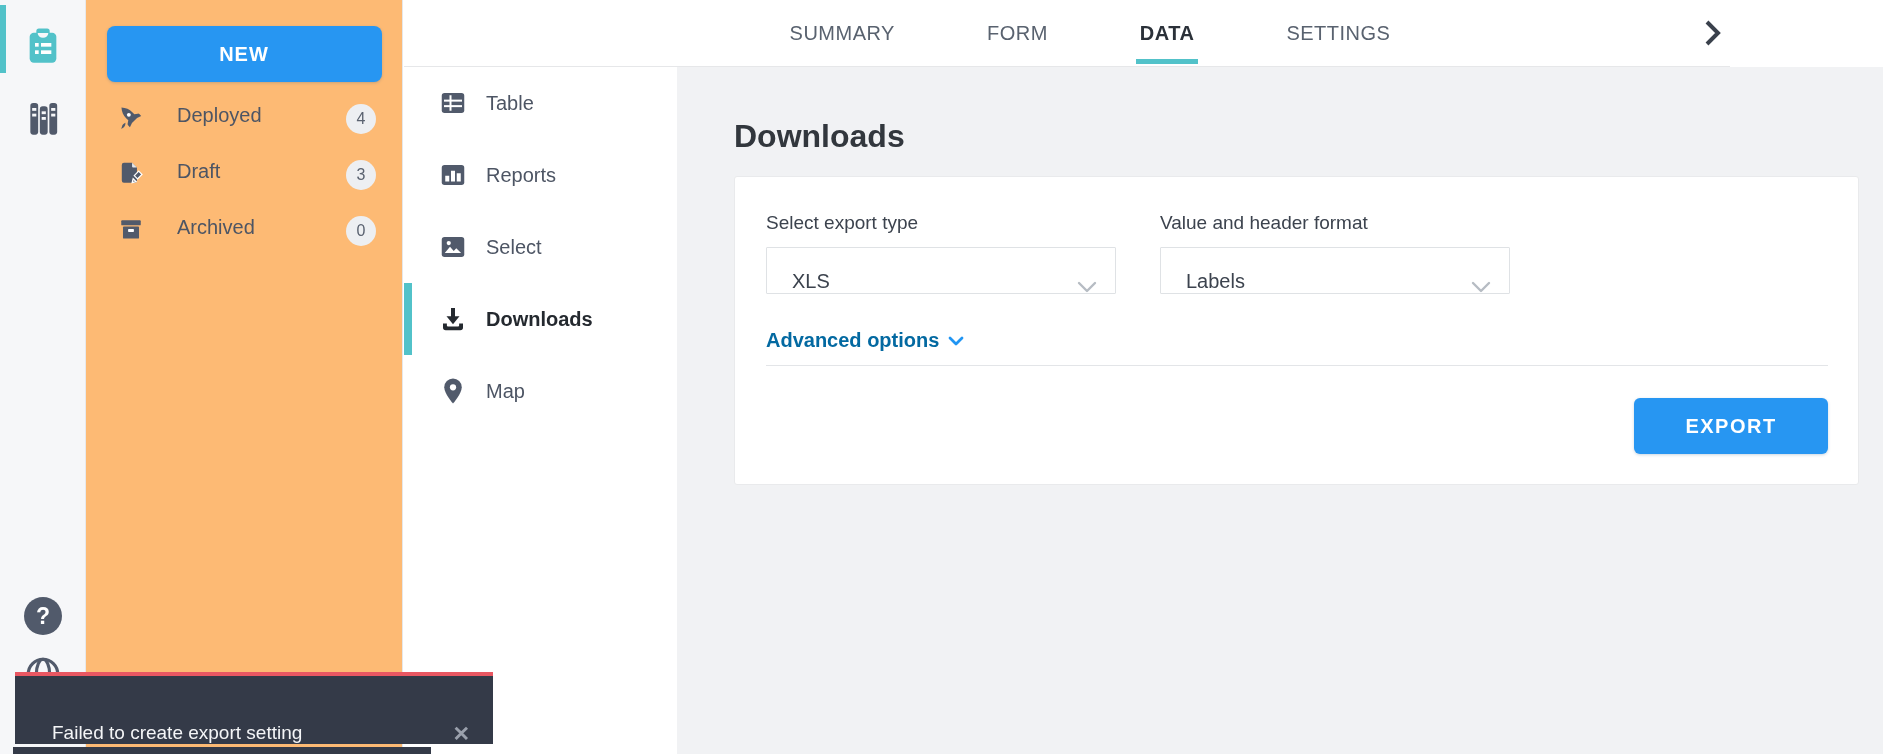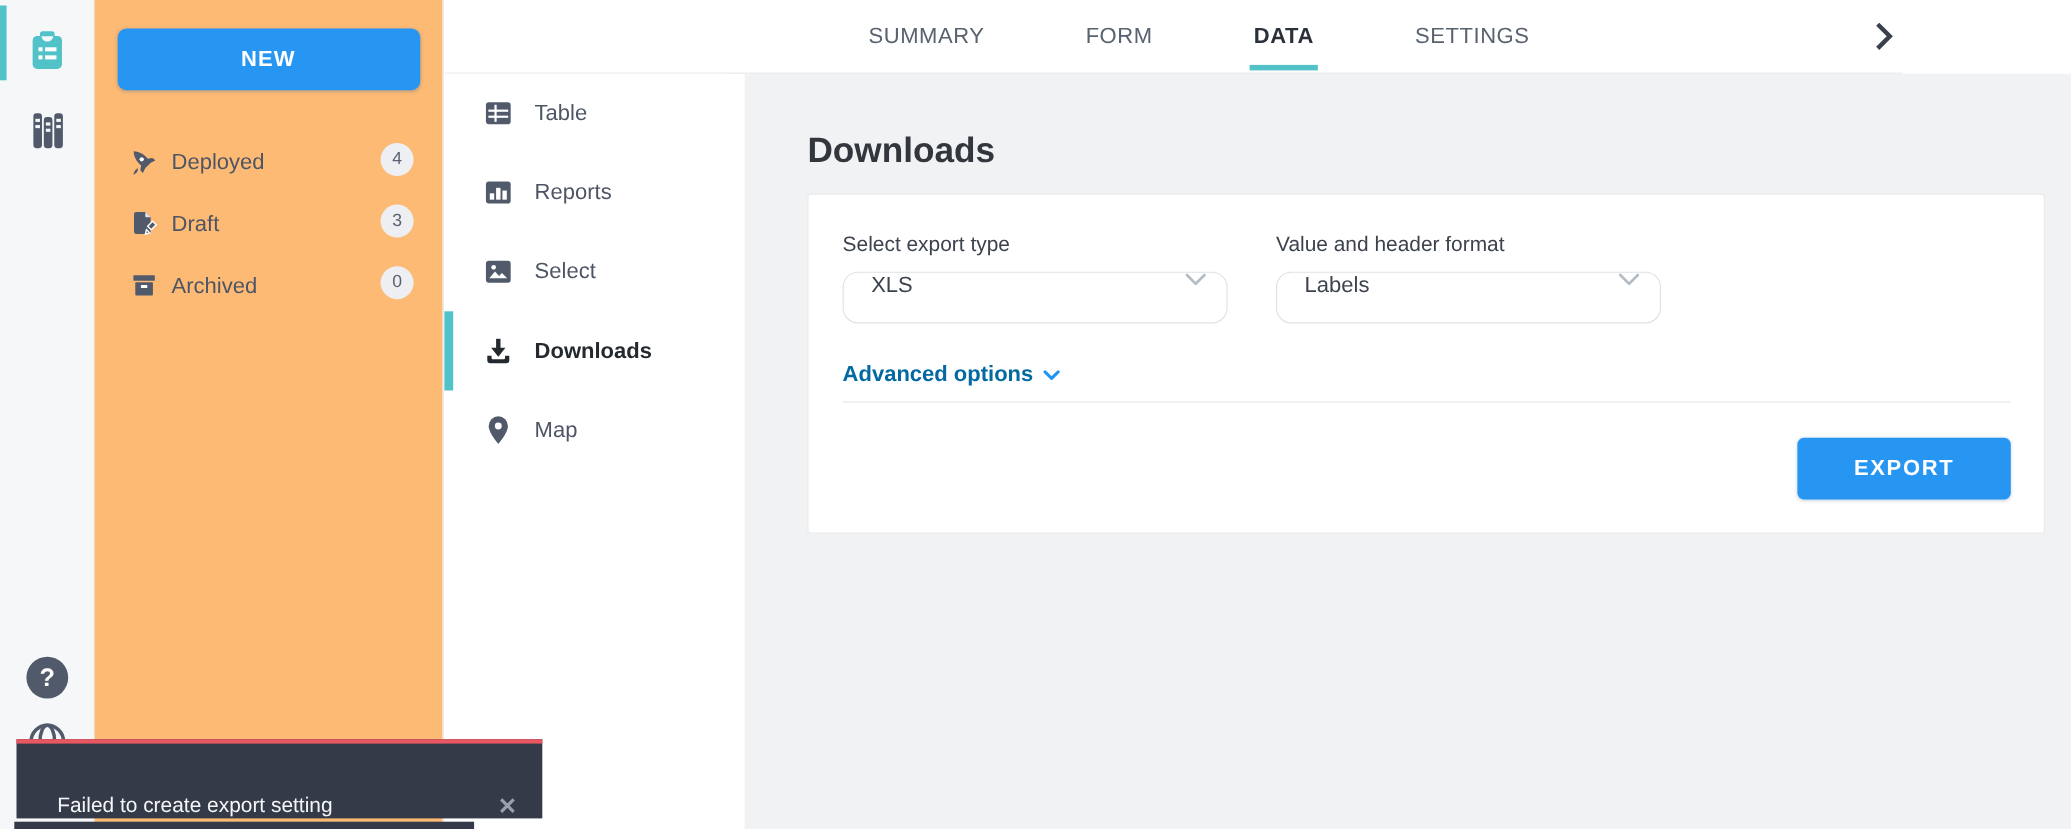--- a/index.html
+++ b/index.html
@@ -17,21 +17,21 @@
   .help-circle { width:38px; height:38px; border-radius:50%; background:#515a6b; color:#fff;
                  font-size:23px; font-weight:bold; display:flex; align-items:center; justify-content:center; }
 
   
   .forms-sidebar { position:absolute; left:86px; top:0; width:317px; height:754px;
                    background:#fdba74; border-right:1px solid #e6e7e9; }
   .new-btn { display:block; margin:26px auto 0; width:275px; height:56px; border:none; cursor:pointer;
              background:#2796f2; color:#fff; font-family:inherit; font-size:20px; font-weight:bold;
              letter-spacing:1px; border-radius:8px; box-shadow:0 1px 3px rgba(40,90,140,.25); }
   .forms-nav { margin-top:22px; }
-  .forms-item { height:56px; display:flex; align-items:flex-end; padding:0 26px 0 32px; cursor:pointer; }
+  .forms-item { height:56px; display:flex; align-items:flex-start; padding:0 26px 0 32px; cursor:pointer;gap:21px; }
   .forms-item svg { width:26px; height:26px; flex:none; }
   .forms-item .lbl { margin-left:12px; font-size:20px; color:#4d5564; flex:1; }
   .count-badge { width:30px; height:30px; border-radius:50%; background:#edeff2; color:#5a6270;
                  font-size:16px; display:flex; align-items:center; justify-content:center; }
 
   
   .top-header { position:absolute; left:404px; top:0; width:1326px; height:67px; background:#fff;
                 border-bottom:1px solid #e6e7e9; display:flex; align-items:stretch; justify-content:center; }
   .tabs { display:flex; gap:84px; margin-left:46px; }
   .tab { position:relative; display:flex; align-items:center; padding:0 4px; cursor:pointer;
@@ -51,22 +51,22 @@
 
   
   .content { position:absolute; left:677px; top:67px; width:1206px; height:687px;
              background:#f1f2f4; padding:51px 24px 0 57px; }
   .page-title { font-size:32px; font-weight:bold; color:#32373d; }
   .card { margin-top:21px; width:1125px; background:#fff; border:1px solid #e9eaec;
           border-radius:3px; padding:35px 30px 30px 31px; }
   .fields-row { display:flex; gap:44px; }
   .field { width:350px; }
   .field label { display:block; font-size:19px; color:#3c434e; margin-bottom:13px; }
-  .select { height:47px; border:1px solid #dfe2e5; border-radius:14px; background:#fff; cursor:pointer;
-            display:flex; align-items:flex-start; padding:0 18px 0 25px; }
+  .select { height:47px; border:1px solid #dfe2e5; border-radius:1px; background:#fff; cursor:pointer;
+            display:flex; align-items:flex-end; padding:0 18px 0 25px; }
   .select .val { flex:1; font-size:20px; color:#3c434e; }
   .advanced { margin-top:35px; display:inline-flex; align-items:center; gap:9px; cursor:pointer;
               font-size:20px; font-weight:bold; color:#0369a1; }
   .card hr { border:none; border-top:1px solid #e3e5e8; margin-top:13px; }
   .actions { margin-top:32px; display:flex; justify-content:flex-end; }
   .export-btn { width:194px; height:56px; border:none; cursor:pointer; background:#2796f2; color:#fff;
                 font-family:inherit; font-size:20px; font-weight:bold; letter-spacing:1.5px;
                 border-radius:6px; box-shadow:0 1px 3px rgba(40,90,140,.25); }
 
   

